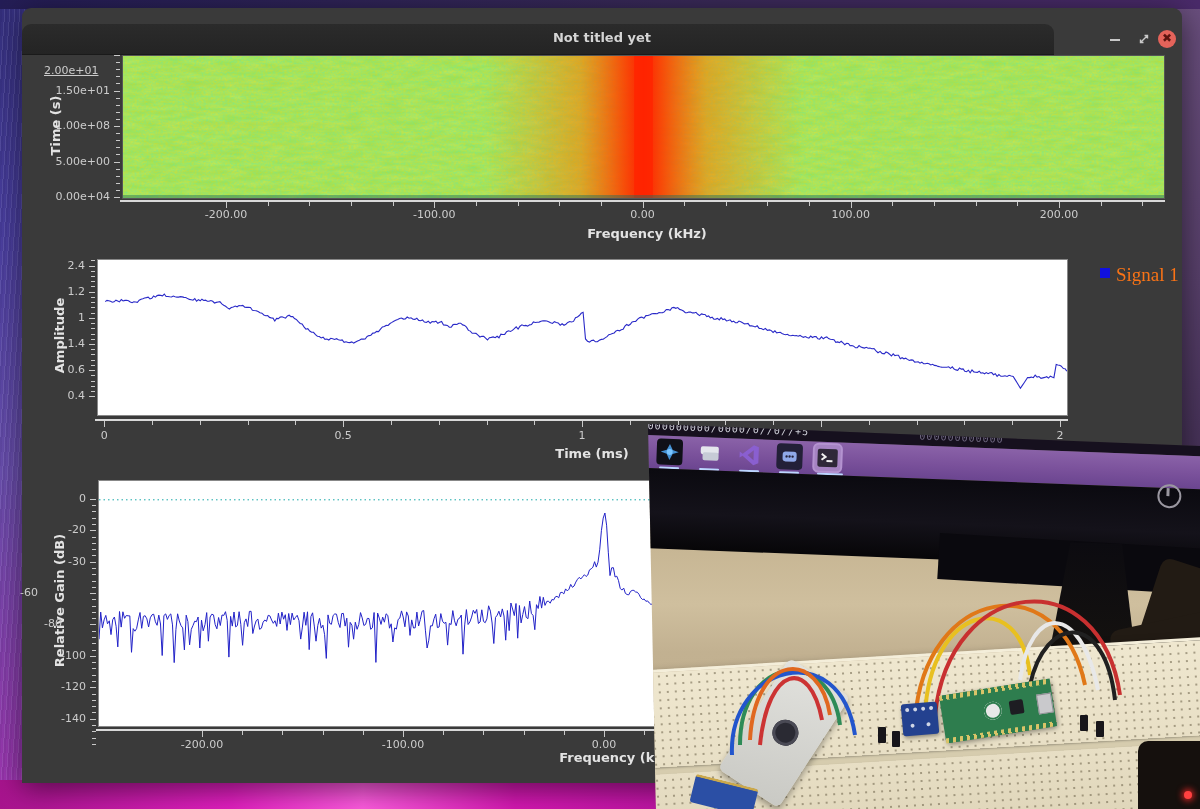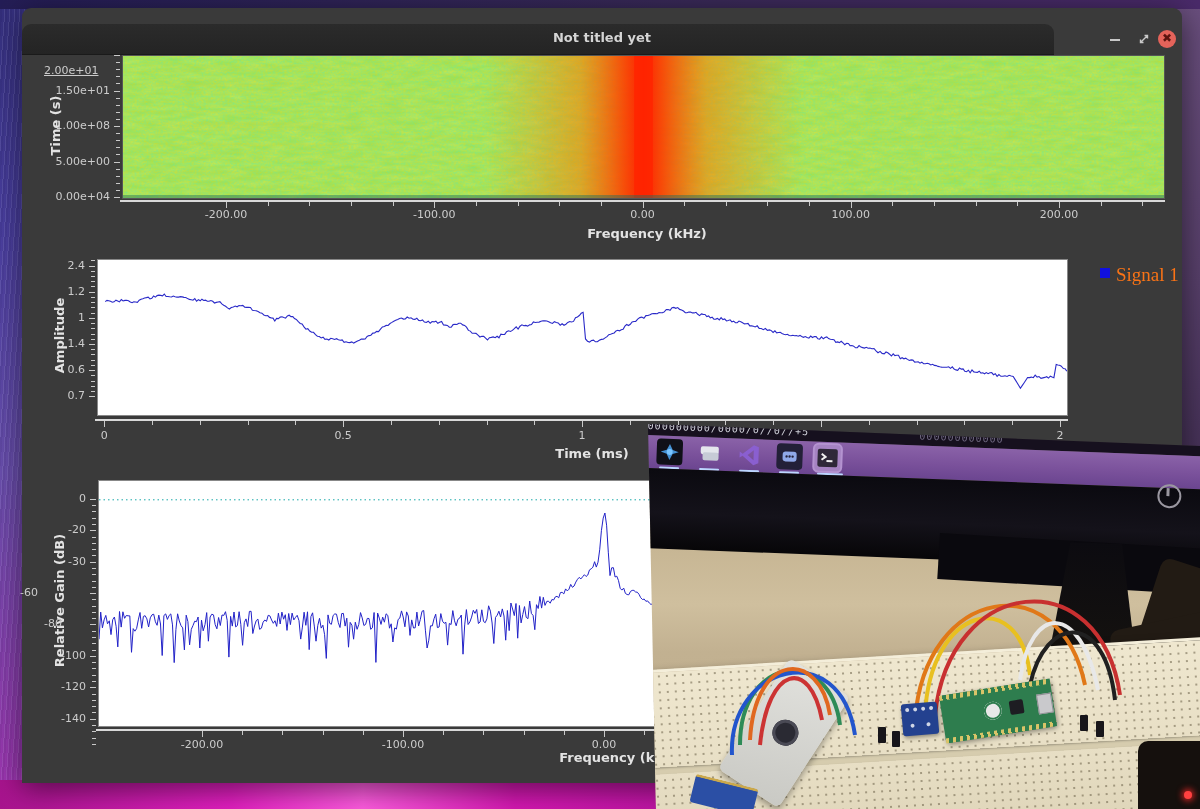--- a/index.html
+++ b/index.html
@@ -253,21 +253,21 @@
     <div class="tick" style="left: 703.476px; top: 413px; width: 1px; height: 4px; position: absolute;"></div>
     <div class="tick" style="left: 751.269px; top: 413px; width: 1px; height: 4px; position: absolute;"></div>
     <div class="tick" style="left: 799.062px; top: 413px; width: 1px; height: 6px; position: absolute;"></div>
     <div class="tick" style="left: 846.855px; top: 413px; width: 1px; height: 4px; position: absolute;"></div>
     <div class="tick" style="left: 894.647px; top: 413px; width: 1px; height: 4px; position: absolute;"></div>
     <div class="tick" style="left: 942.44px; top: 413px; width: 1px; height: 4px; position: absolute;"></div>
     <div class="tick" style="left: 990.233px; top: 413px; width: 1px; height: 4px; position: absolute;"></div>
     <div class="tick" style="left: 1038.03px; top: 413px; width: 1px; height: 6px; position: absolute;"></div>
     <div class="ticklabel" style="left: 1003.03px; top: 421px; width: 70px; text-align: center; position: absolute;">2</div>
     <div class="tick" style="left: 67px; top: 388.342px; width: 6px; height: 1px; position: absolute;"></div>
-    <div class="ticklabel" style="left: -3px; top: 381.342px; width: 66px; text-align: right; position: absolute;">0.7</div>
+    <div class="ticklabel" style="left: -3px; top: 381.342px; width: 66px; text-align: right; position: absolute;">0.4</div>
     <div class="tick" style="left: 69px; top: 383.11px; width: 4px; height: 1px; position: absolute;"></div>
     <div class="tick" style="left: 69px; top: 377.878px; width: 4px; height: 1px; position: absolute;"></div>
     <div class="tick" style="left: 69px; top: 372.646px; width: 4px; height: 1px; position: absolute;"></div>
     <div class="tick" style="left: 69px; top: 367.414px; width: 4px; height: 1px; position: absolute;"></div>
     <div class="tick" style="left: 67px; top: 362.181px; width: 6px; height: 1px; position: absolute;"></div>
     <div class="ticklabel" style="left: -3px; top: 355.181px; width: 66px; text-align: right; position: absolute;">0.6</div>
     <div class="tick" style="left: 69px; top: 356.949px; width: 4px; height: 1px; position: absolute;"></div>
     <div class="tick" style="left: 69px; top: 351.717px; width: 4px; height: 1px; position: absolute;"></div>
     <div class="tick" style="left: 69px; top: 346.485px; width: 4px; height: 1px; position: absolute;"></div>
     <div class="tick" style="left: 69px; top: 341.253px; width: 4px; height: 1px; position: absolute;"></div>

